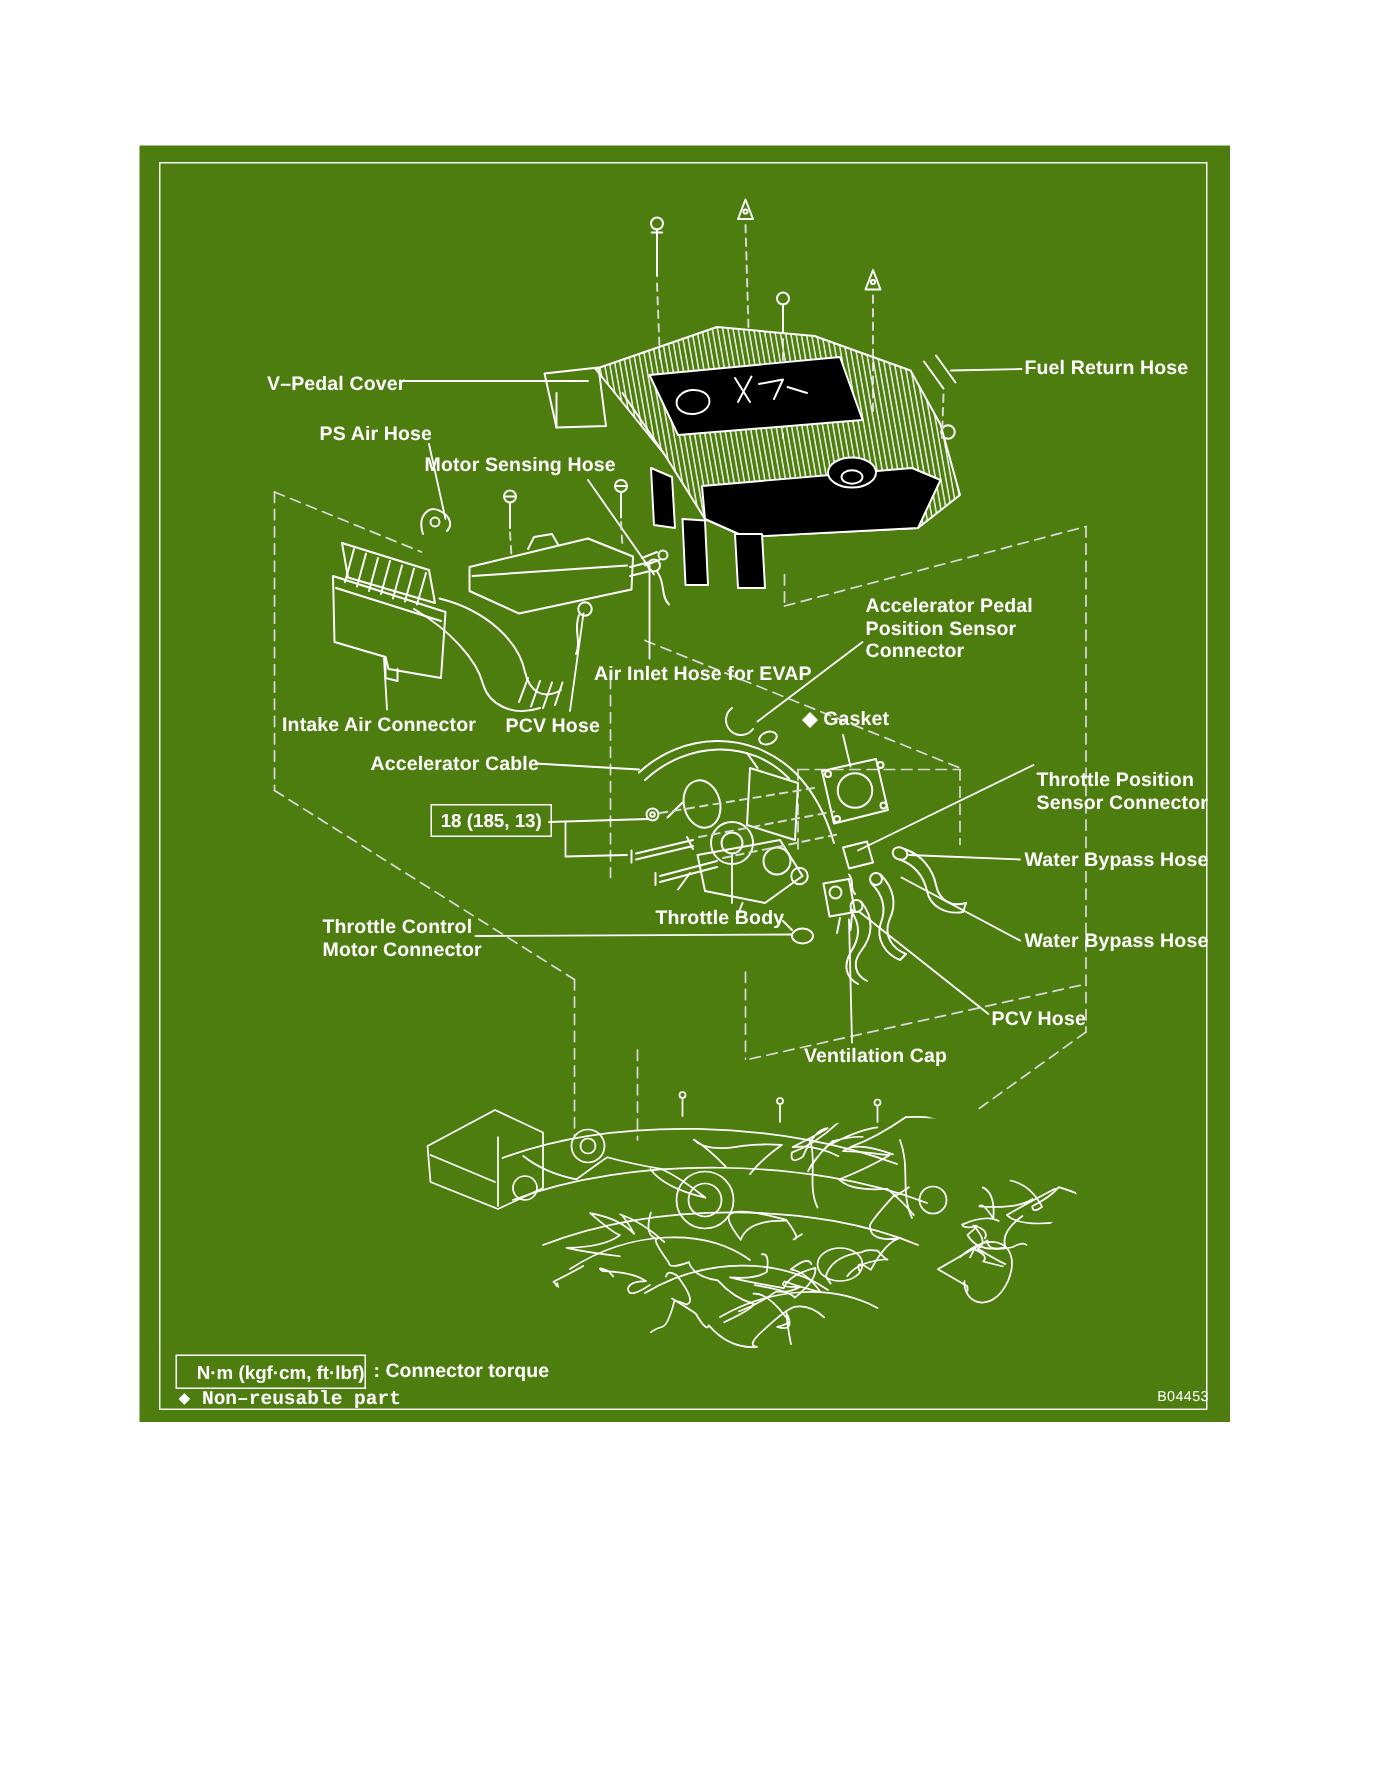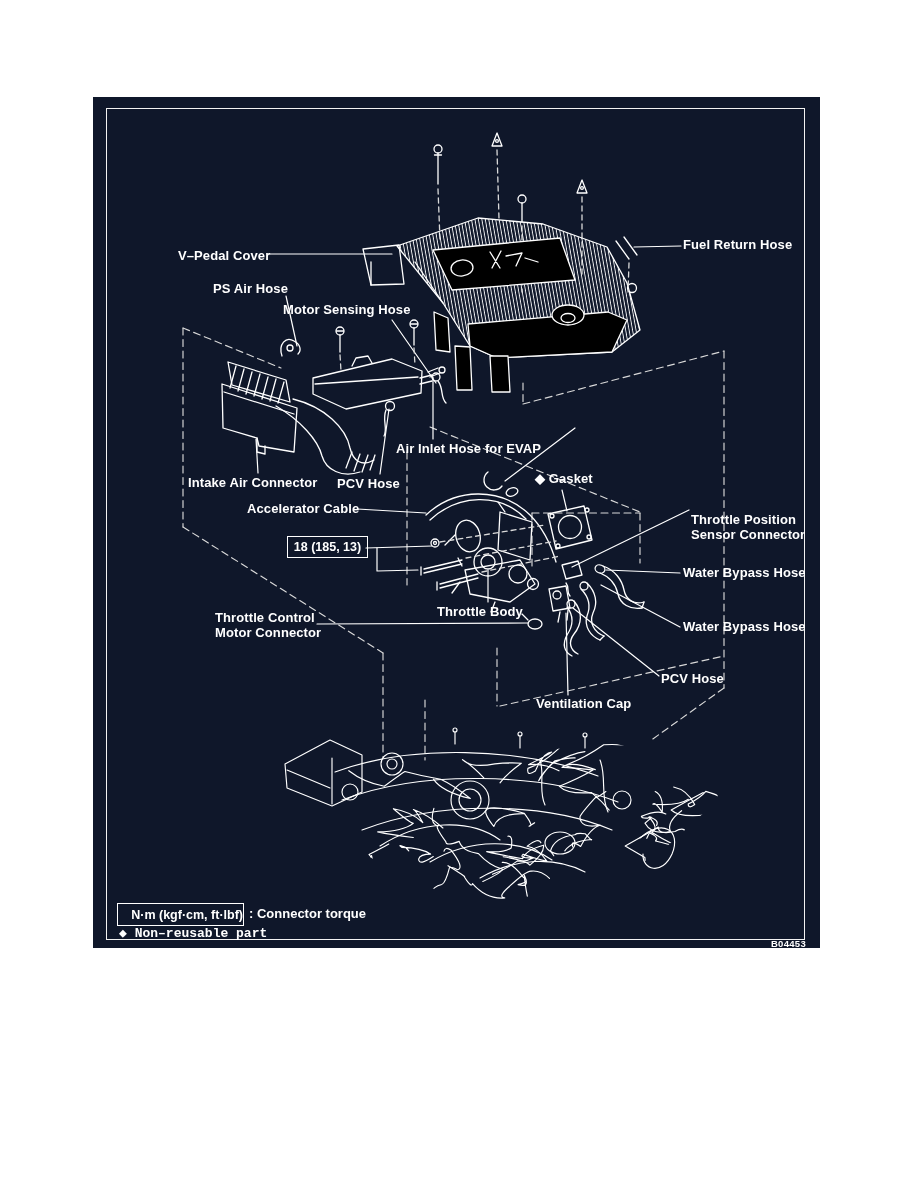--- a/index.html
+++ b/index.html
@@ -1,33 +1,33 @@
 <!DOCTYPE html>
 <html><head>
 <meta charset="utf-8">
 <style>
   html,body{margin:0;padding:0;background:#ffffff;width:918px;height:1188px;overflow:hidden;}
   #page{position:relative;width:918px;height:1188px;background:#ffffff;
         font-family:"Liberation Sans",sans-serif;}
-  #panel{position:absolute;left:93px;top:97px;width:727px;height:851px;background:#0f172a;}
+  #panel{position:absolute;left:93px;top:97px;width:727px;height:851px;background:#4d7c0f;}
   #inner-border{position:absolute;left:13px;top:11px;width:697px;height:830px;
         border:1.6px solid #f2f2f2;pointer-events:none;}
   #art{position:absolute;left:0;top:0;}
   .lbl{position:absolute;color:#fff;font-weight:bold;font-size:13px;line-height:15px;
        white-space:pre-line;letter-spacing:.1px;}
   .torque-box{position:absolute;left:194px;top:439px;width:79px;height:20px;
        border:1.6px solid #fff;display:flex;align-items:center;justify-content:center;
        color:#fff;font-weight:bold;font-size:12.5px;}
   .legend-units-box{position:absolute;left:24px;top:806px;width:125px;height:21px;
        border:1.6px solid #fff;display:flex;align-items:center;justify-content:flex-end;
        color:#fff;font-weight:bold;font-size:12.5px;}
   .legend-note{position:absolute;left:156px;top:809px;color:#fff;font-weight:bold;font-size:13px;}
   .legend-nonreusable{position:absolute;left:26px;top:828px;color:#fff;font-weight:bold;font-size:13px;font-family:Liberation Mono, monospace;}
   .figure-code{position:absolute;left:640px;top:829px;width:73px;text-align:right;
-       color:#fff;font-weight:bold;font-size:9.5px;letter-spacing:.3px;margin-top:12px;}
+       color:#fff;font-weight:normal;font-size:9.5px;letter-spacing:.3px;}
 </style>
 </head>
 <body>
 
 <div id="page">
   <div id="panel">
     <div id="inner-border"></div>
 
     <svg id="art" width="727" height="851" viewBox="93 97 727 851" fill="none" stroke="#fff" stroke-width="1.3" stroke-linecap="round" stroke-linejoin="round">
       <defs>
@@ -264,20 +264,23 @@
   </div>
 
   <div class="lbl" style="left:178px;top:248px">V–Pedal Cover</div>
   <div class="lbl" style="left:213px;top:281px">PS Air Hose</div>
   <div class="lbl" style="left:283px;top:302px">Motor Sensing Hose</div>
   <div class="lbl" style="left:683px;top:237px">Fuel Return Hose</div>
   <div class="lbl" style="left:396px;top:441px">Air Inlet Hose for EVAP</div>
   <div class="lbl" style="left:188px;top:475px">Intake Air Connector</div>
   <div class="lbl" style="left:337px;top:476px">PCV Hose</div>
   <div class="lbl" style="left:247px;top:501px">Accelerator Cable</div>
+  <div class="lbl" style="left:577px;top:396px">Accelerator Pedal
+Position Sensor
+Connector</div>
   <div class="lbl" style="left:535px;top:471px">◆ Gasket</div>
   <div class="lbl" style="left:691px;top:512px">Throttle Position
 Sensor Connector</div>
   <div class="lbl" style="left:683px;top:565px">Water Bypass Hose</div>
   <div class="lbl" style="left:215px;top:610px">Throttle Control
 Motor Connector</div>
   <div class="lbl" style="left:437px;top:604px">Throttle Body</div>
   <div class="lbl" style="left:683px;top:619px">Water Bypass Hose</div>
   <div class="lbl" style="left:661px;top:671px">PCV Hose</div>
   <div class="lbl" style="left:536px;top:696px">Ventilation Cap</div>

